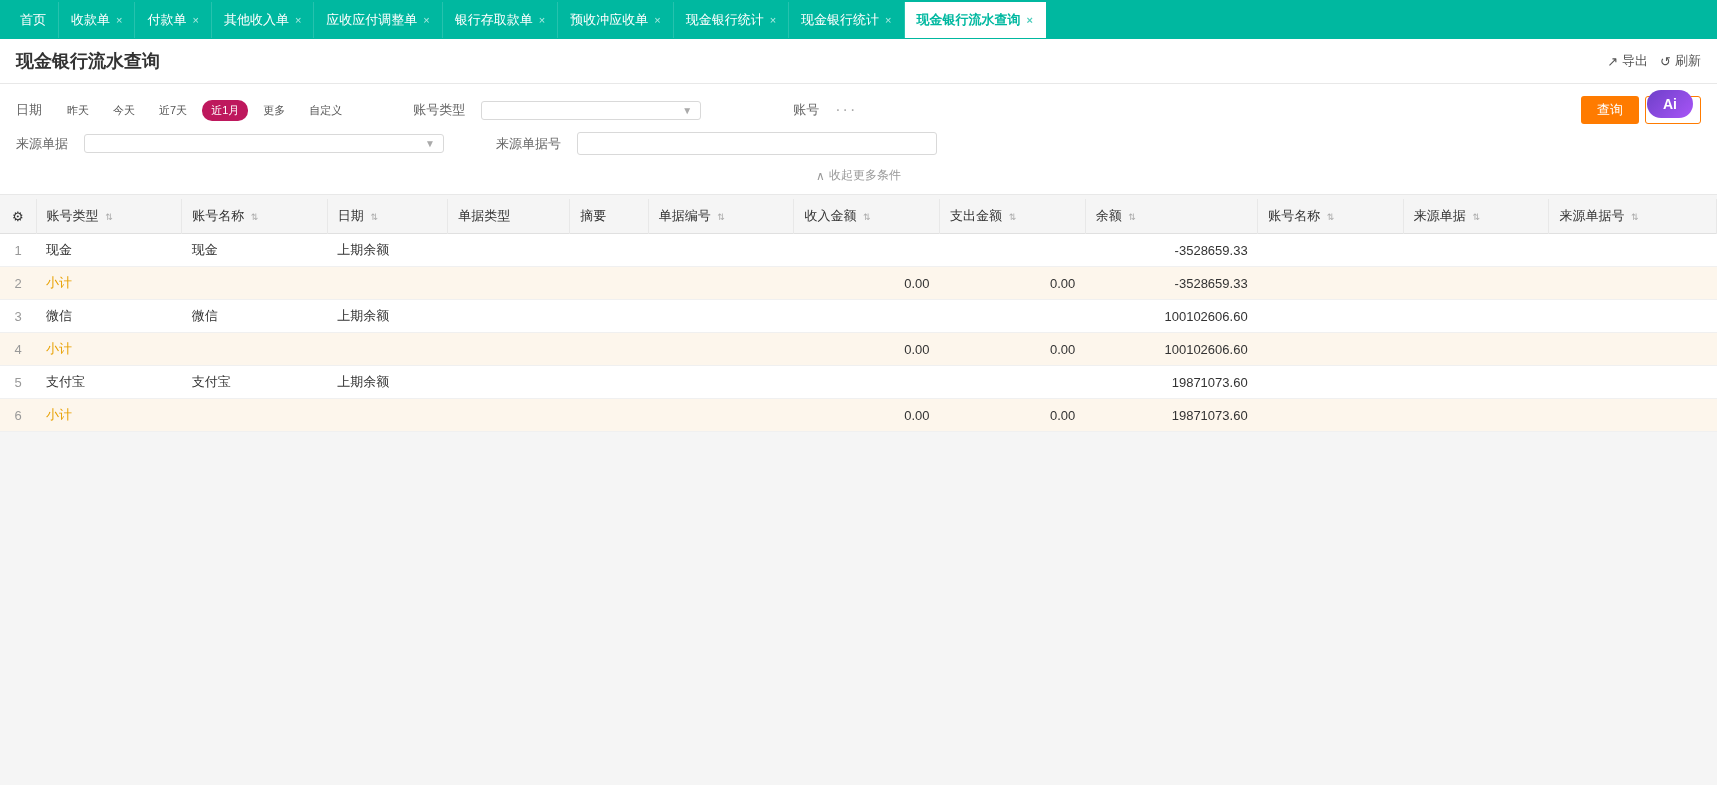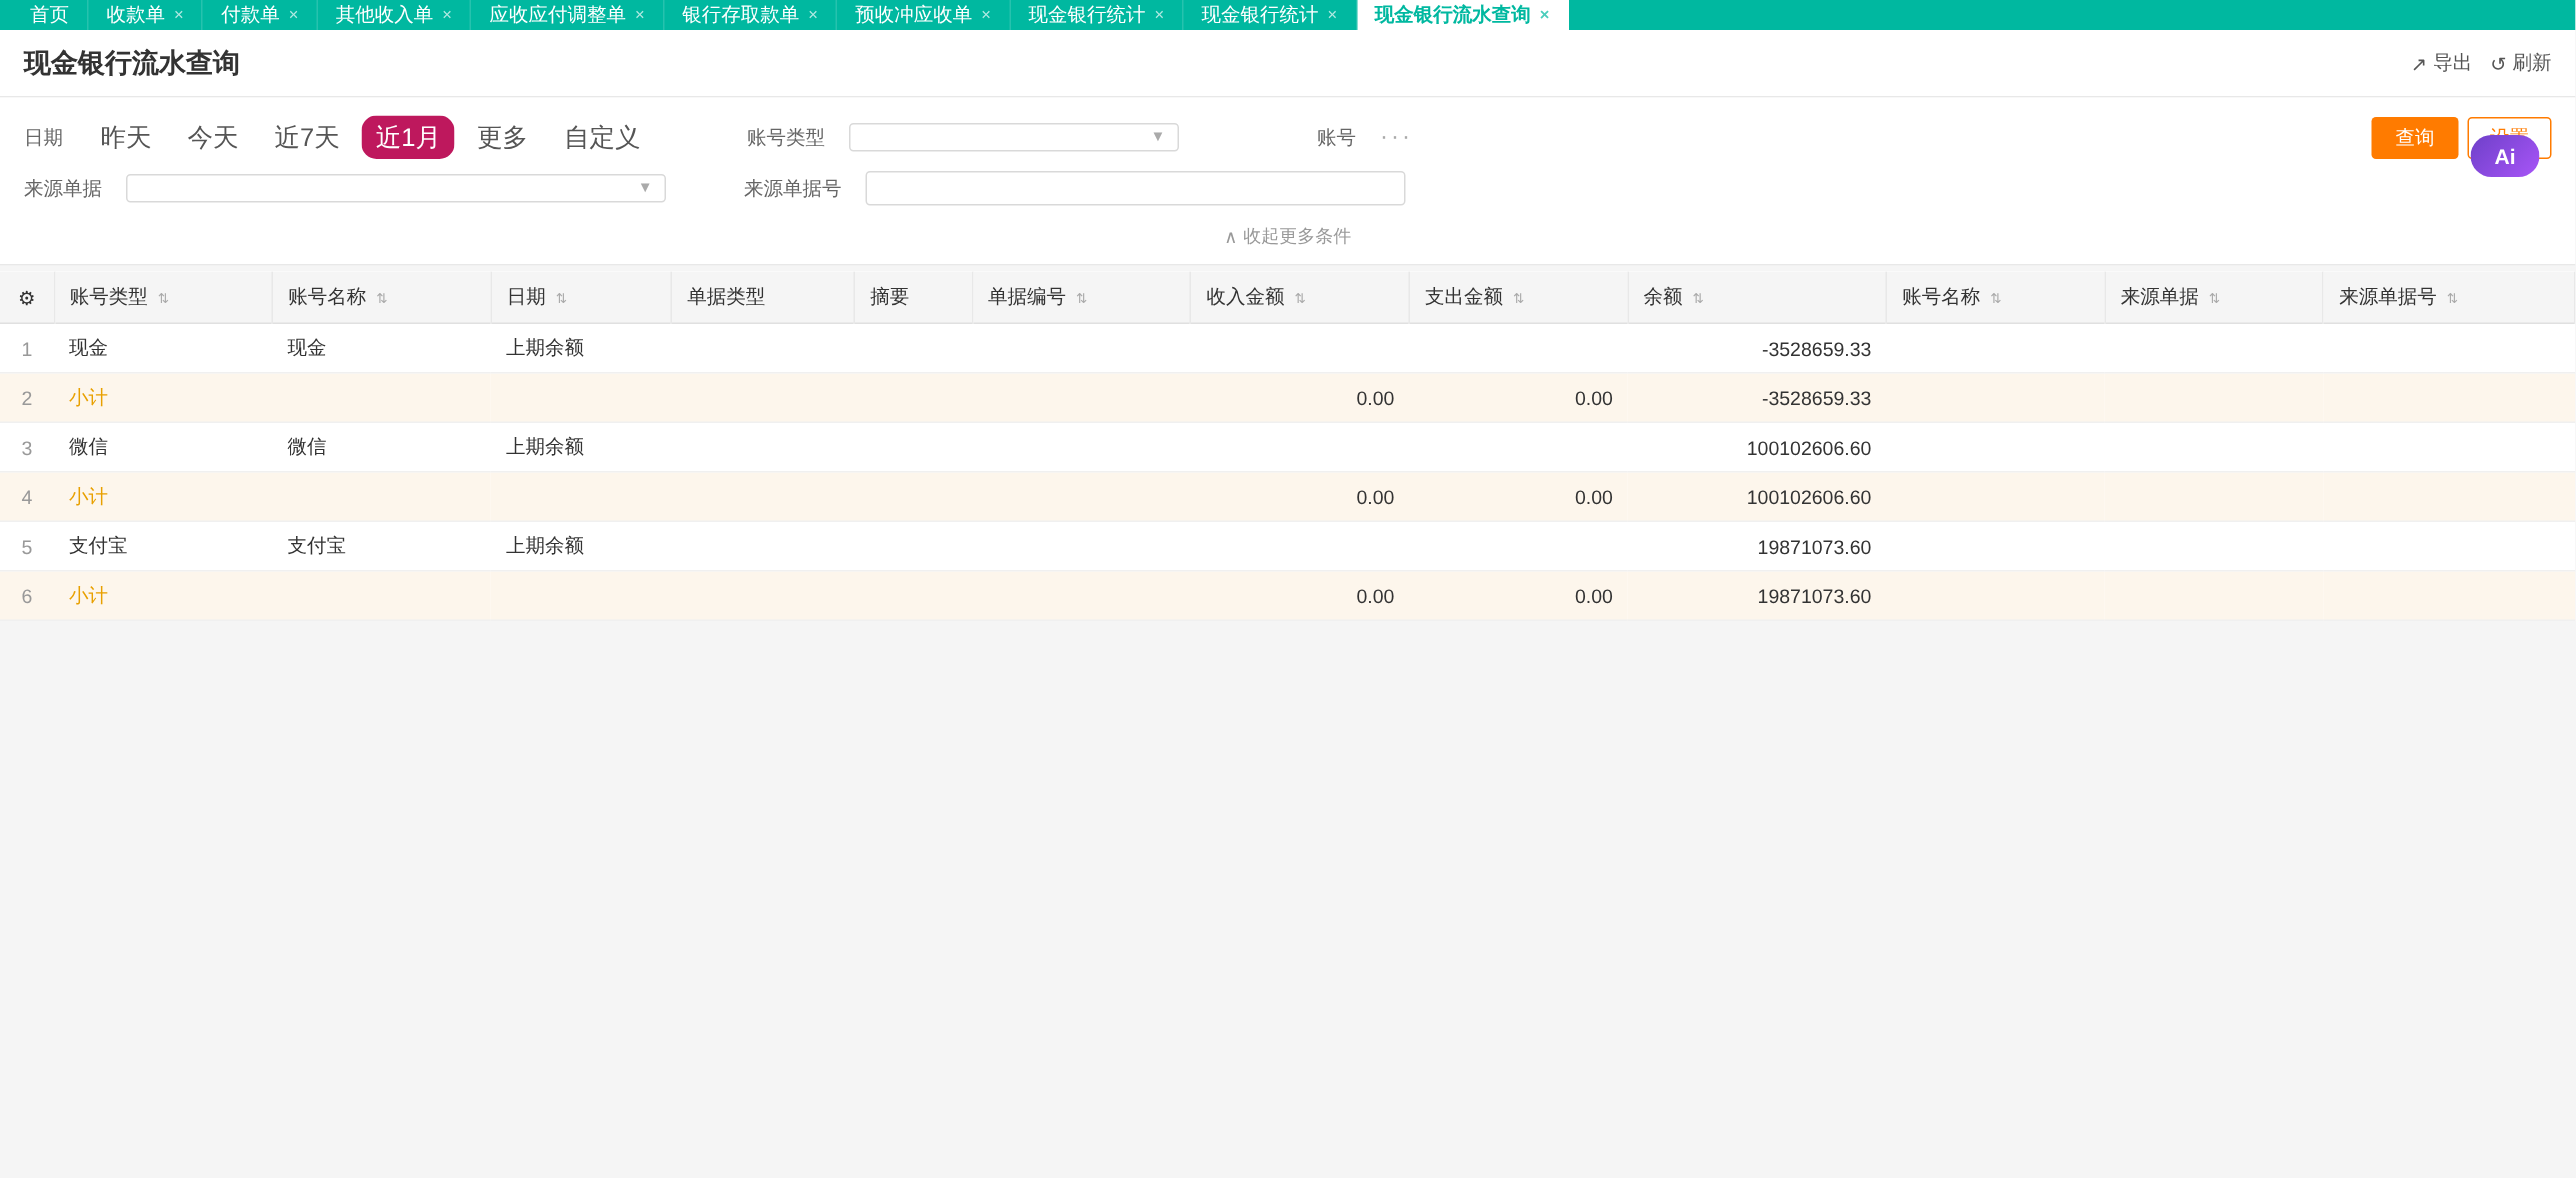--- a/index.html
+++ b/index.html
@@ -3,21 +3,21 @@
   <meta charset="utf-8">
   <style>
     * { box-sizing: border-box; margin: 0; padding: 0; }
     body { font-family: "Microsoft YaHei", Arial, sans-serif; font-size: 13px; background: #f5f5f5; color: #333; }
 
     
     .top-nav {
       background: #00b8a0;
       display: flex;
       align-items: center;
-      height: 20px;
+      height: 39px;
       padding: 0 8px;
       overflow: hidden;
     }
     .nav-item {
       color: #fff;
       padding: 0 12px;
       height: 36px;
       display: flex;
       align-items: center;
       cursor: pointer;
@@ -83,21 +83,21 @@
     }
     .filter-date-options {
       display: flex;
       align-items: center;
       gap: 6px;
     }
     .date-btn {
       padding: 2px 8px;
       border-radius: 3px;
       cursor: pointer;
-      font-size: 17px;
+      font-size: 11px;
       color: #555;
       border: 1px solid transparent;
     }
     .date-btn.active {
       background: #be185d;
       color: #fff;
       border-radius: 10px;
     }
     .date-range {
       color: #666;

